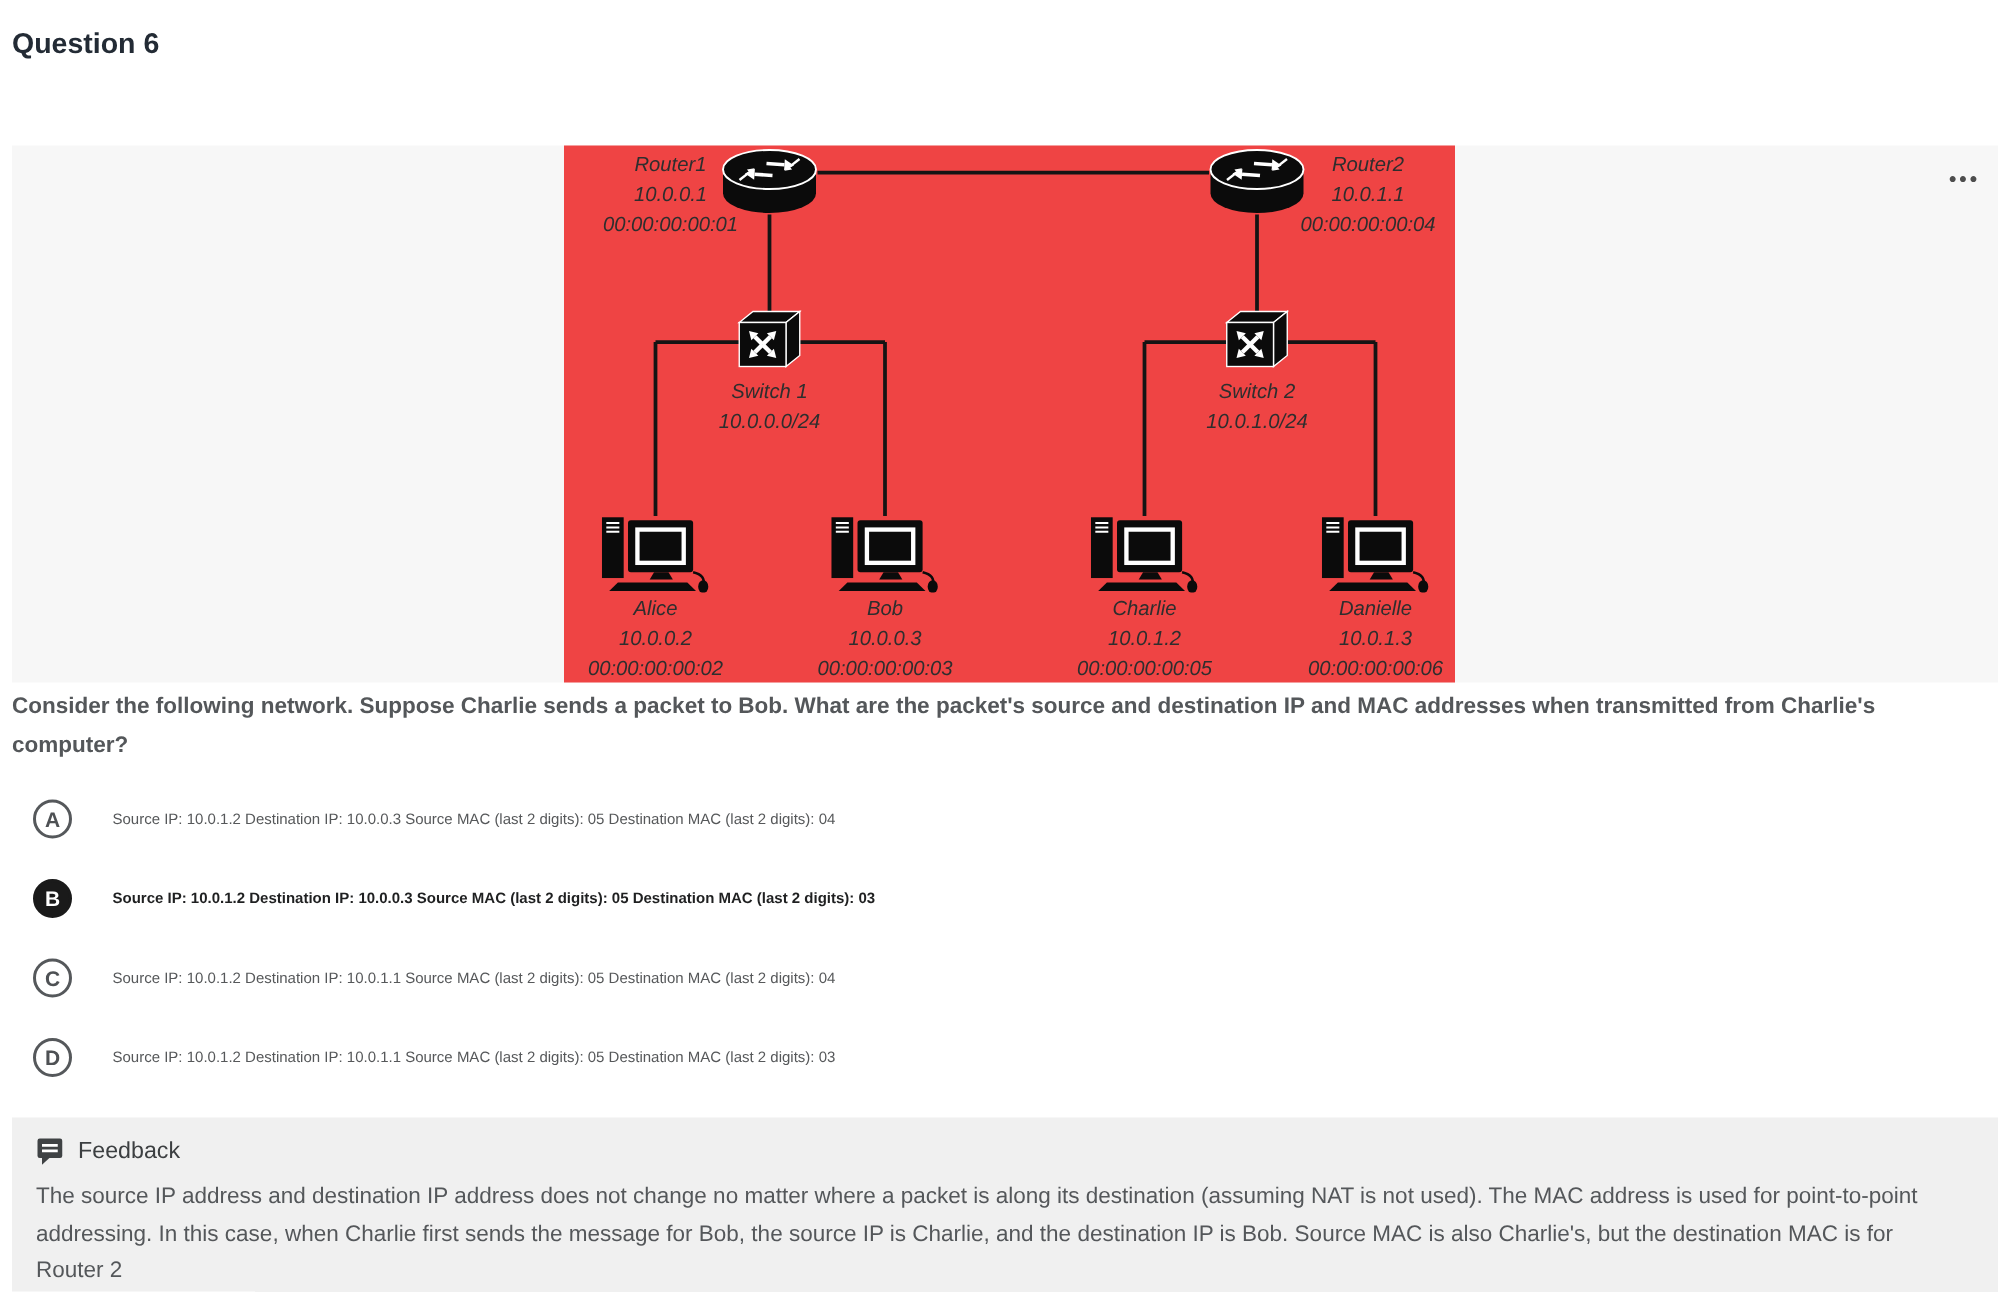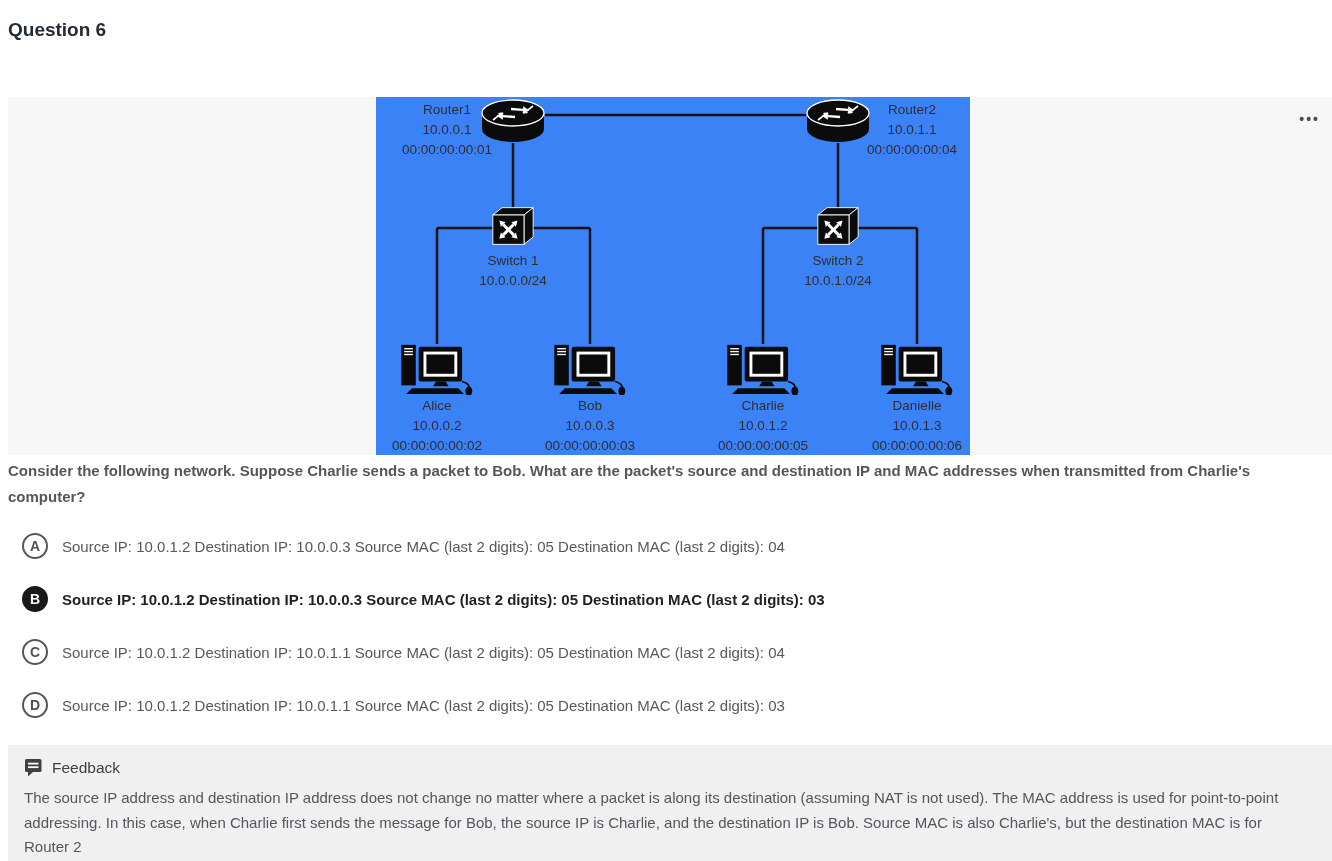--- a/index.html
+++ b/index.html
@@ -20,21 +20,22 @@
   .image-strip {
     position: relative;
     margin: 56px 0 0 8px;
     height: 358px;
     background: var(--panel-bg, #f7f7f7);
   }
   .img-box {
     position: absolute;
     left: 368px; top: 0;
     width: 594px; height: 358px;
-    background: #3b82f6;
+    background: #ef4444;
+    font-style: italic;
   }
   .more-btn {
     position: absolute;
     top: 12px; right: 8px;
     border: none; background: transparent;
     font-size: 14px; font-weight: 700;
     letter-spacing: 2px;
     color: #4d4d4d;
     cursor: pointer;
     padding: 2px 4px;
@@ -65,22 +66,23 @@
     color: #4e5154;
     font-size: 14px;
     font-weight: 700;
     display: flex;
     align-items: center;
     justify-content: center;
     margin-left: 14px;
     background: #ffffff;
   }
   .option-text {
-    font-size: 15px;
+    font-size: 10px;
     color: var(--option-text, #56585a);
+    margin-left: 13px;
   }
   .option.selected .bubble {
     background: #1a1a1a;
     border-color: #1a1a1a;
     color: #ffffff;
   }
   .option.selected .option-text {
     font-weight: 700;
     color: var(--selected-text, #1f2021);
   }

